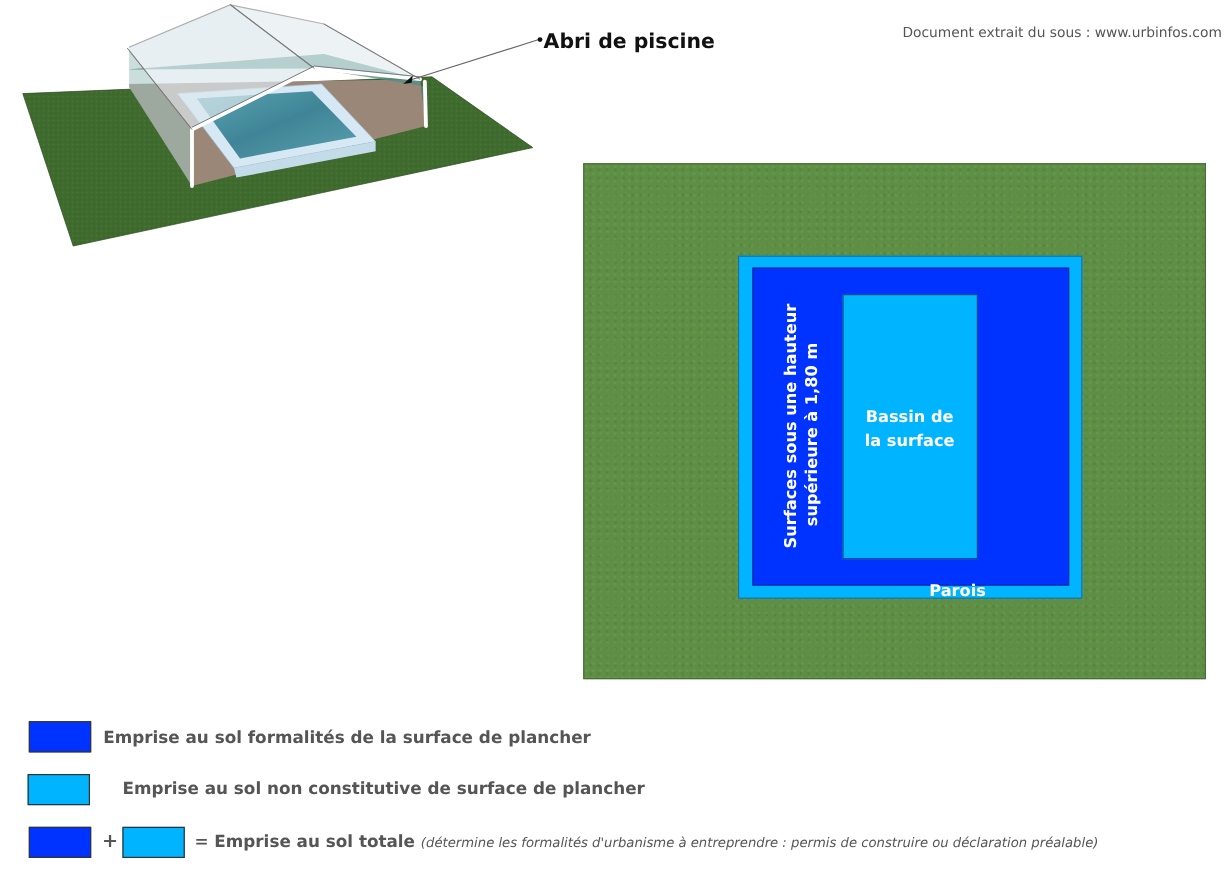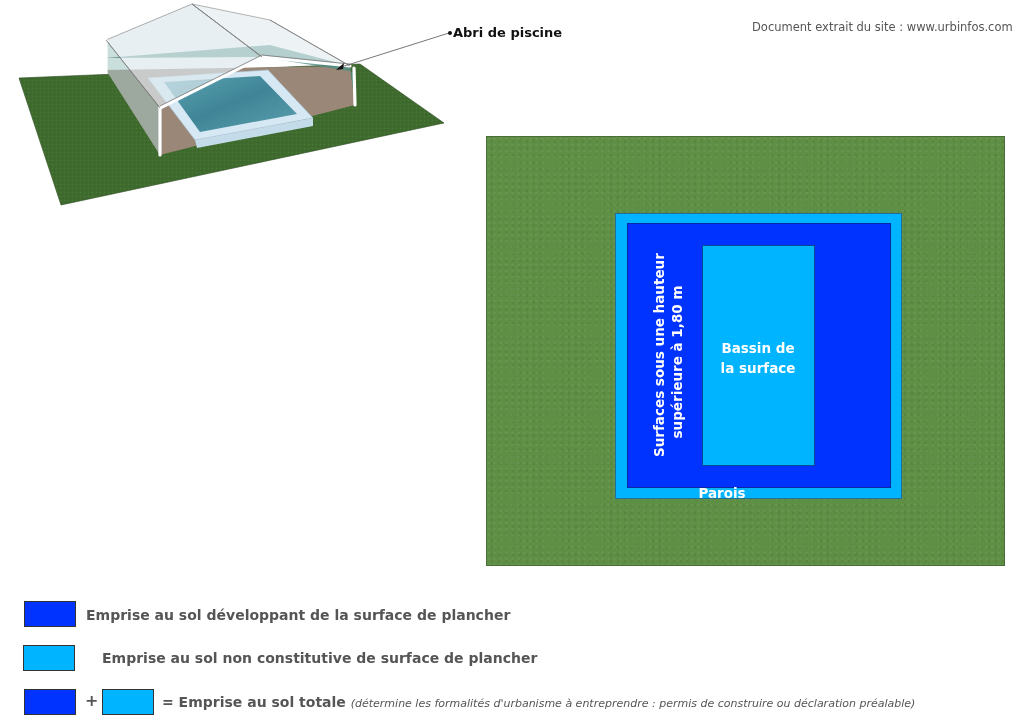--- a/index.html
+++ b/index.html
@@ -8,21 +8,21 @@
       position: relative; overflow: hidden;
       font-family: "DejaVu Sans", "Liberation Sans", sans-serif;
     }
     .abs { position: absolute; }
     #illus { position: absolute; left: 0; top: 0; width: 560px; height: 215px; }
     .source-note {
       left: 752px; top: 20px; font-size: 11.5px; color: #555555;
       font-family: "DejaVu Sans", sans-serif; white-space: nowrap;
     }
     .callout-label {
-      left: 453px; top: 25px; font-size: 13px; font-weight: bold; color: #111;
+      left: 453px; top: 25px; font-size: 17px; font-weight: bold; color: #111;
       white-space: nowrap;
       text-align: right;
     }
     .callout-dot { left: 448px; top: 31px; width: 4px; height: 4px; border-radius: 50%; background:#111; }
 
     .plan-ground {
       left: 486px; top: 136px; width: 519px; height: 430px;
       background-color: #5e8f45;
       background-image:
         radial-gradient(circle at 25% 30%, rgba(255,255,255,0.06) 1px, transparent 1.5px),
@@ -46,37 +46,37 @@
       left: 702px; top: 338px; width: 112px; text-align: center;
       color: #ffffff; font-weight: bold; font-size: 13.5px; line-height: 20px;
     }
     .vertical-label {
       left: 575px; top: 342px; width: 190px; height: 40px;
       transform: rotate(-90deg); transform-origin: 50% 50%;
       color: #ffffff; font-weight: bold; font-size: 13.5px; line-height: 18px; text-align: center;
       white-space: nowrap;
     }
     .parois-label {
-      left: 672px; top: 485px; width: 100px; text-align: center;
+      left: 748px; top: 485px; width: 100px; text-align: center;
       color: #ffffff; font-weight: bold; font-size: 13.5px;
     }
 
     .legend-swatch { width: 52px; height: 26px; border: 1px solid #333; box-sizing: border-box; }
     .sw-dark { background: #0033ff; }
     .sw-light { background: #00b4ff; }
     .legend-text {
       font-size: 14px; font-weight: bold; color: #555555; white-space: nowrap;
     }
     .legend-op { font-size: 16px; font-weight: bold; color: #555555; }
     .legend-note { font-size: 11px; font-style: italic; font-weight: normal; color: #555555; }
   </style>
 </head>
 <body>
 
-<div class="abs source-note">Document extrait du site : www.urbinfos.com</div>
+<div class="abs source-note">Document extrait du sous : www.urbinfos.com</div>
 
 <svg id="illus" viewBox="0 0 560 215" width="560" height="215">
   <defs>
     <pattern id="grassPat" width="4" height="4" patternUnits="userSpaceOnUse">
       <rect width="4" height="4" fill="#3f6b2e"></rect>
       <rect x="0" y="0" width="1" height="1" fill="#4a7a37"></rect>
       <rect x="2" y="2" width="1" height="1" fill="#36602a"></rect>
     </pattern>
     <linearGradient id="waterGrad" x1="0" y1="0" x2="1" y2="1">
       <stop offset="0" stop-color="#5aa3b3"></stop>
@@ -133,21 +133,21 @@
 </div>
 
 <div class="abs vertical-label">
   <div>Surfaces sous une hauteur</div>
   <div>supérieure à 1,80 m</div>
 </div>
 
 <div class="abs parois-label">Parois</div>
 
 <div class="abs legend-swatch sw-dark" style="left:24px; top:601px;"></div>
-<div class="abs legend-text" style="left:86px; top:607px;">Emprise au sol développant de la surface de plancher</div>
+<div class="abs legend-text" style="left:86px; top:607px;">Emprise au sol formalités de la surface de plancher</div>
 
 <div class="abs legend-swatch sw-light" style="left:23px; top:645px;"></div>
 <div class="abs legend-text" style="left:86px; top:650px;margin-left:16px;">Emprise au sol non constitutive de surface de plancher</div>
 
 <div class="abs legend-swatch sw-dark" style="left:24px; top:689px;"></div>
 <div class="abs legend-op" style="left:85px; top:691px;">+</div>
 <div class="abs legend-swatch sw-light" style="left:102px; top:689px;"></div>
 <div class="abs legend-text" style="left:162px; top:694px;">
   <span>= Emprise au sol totale</span>
   <span class="legend-note">(détermine les formalités d'urbanisme à entreprendre : permis de construire ou déclaration préalable)</span>

